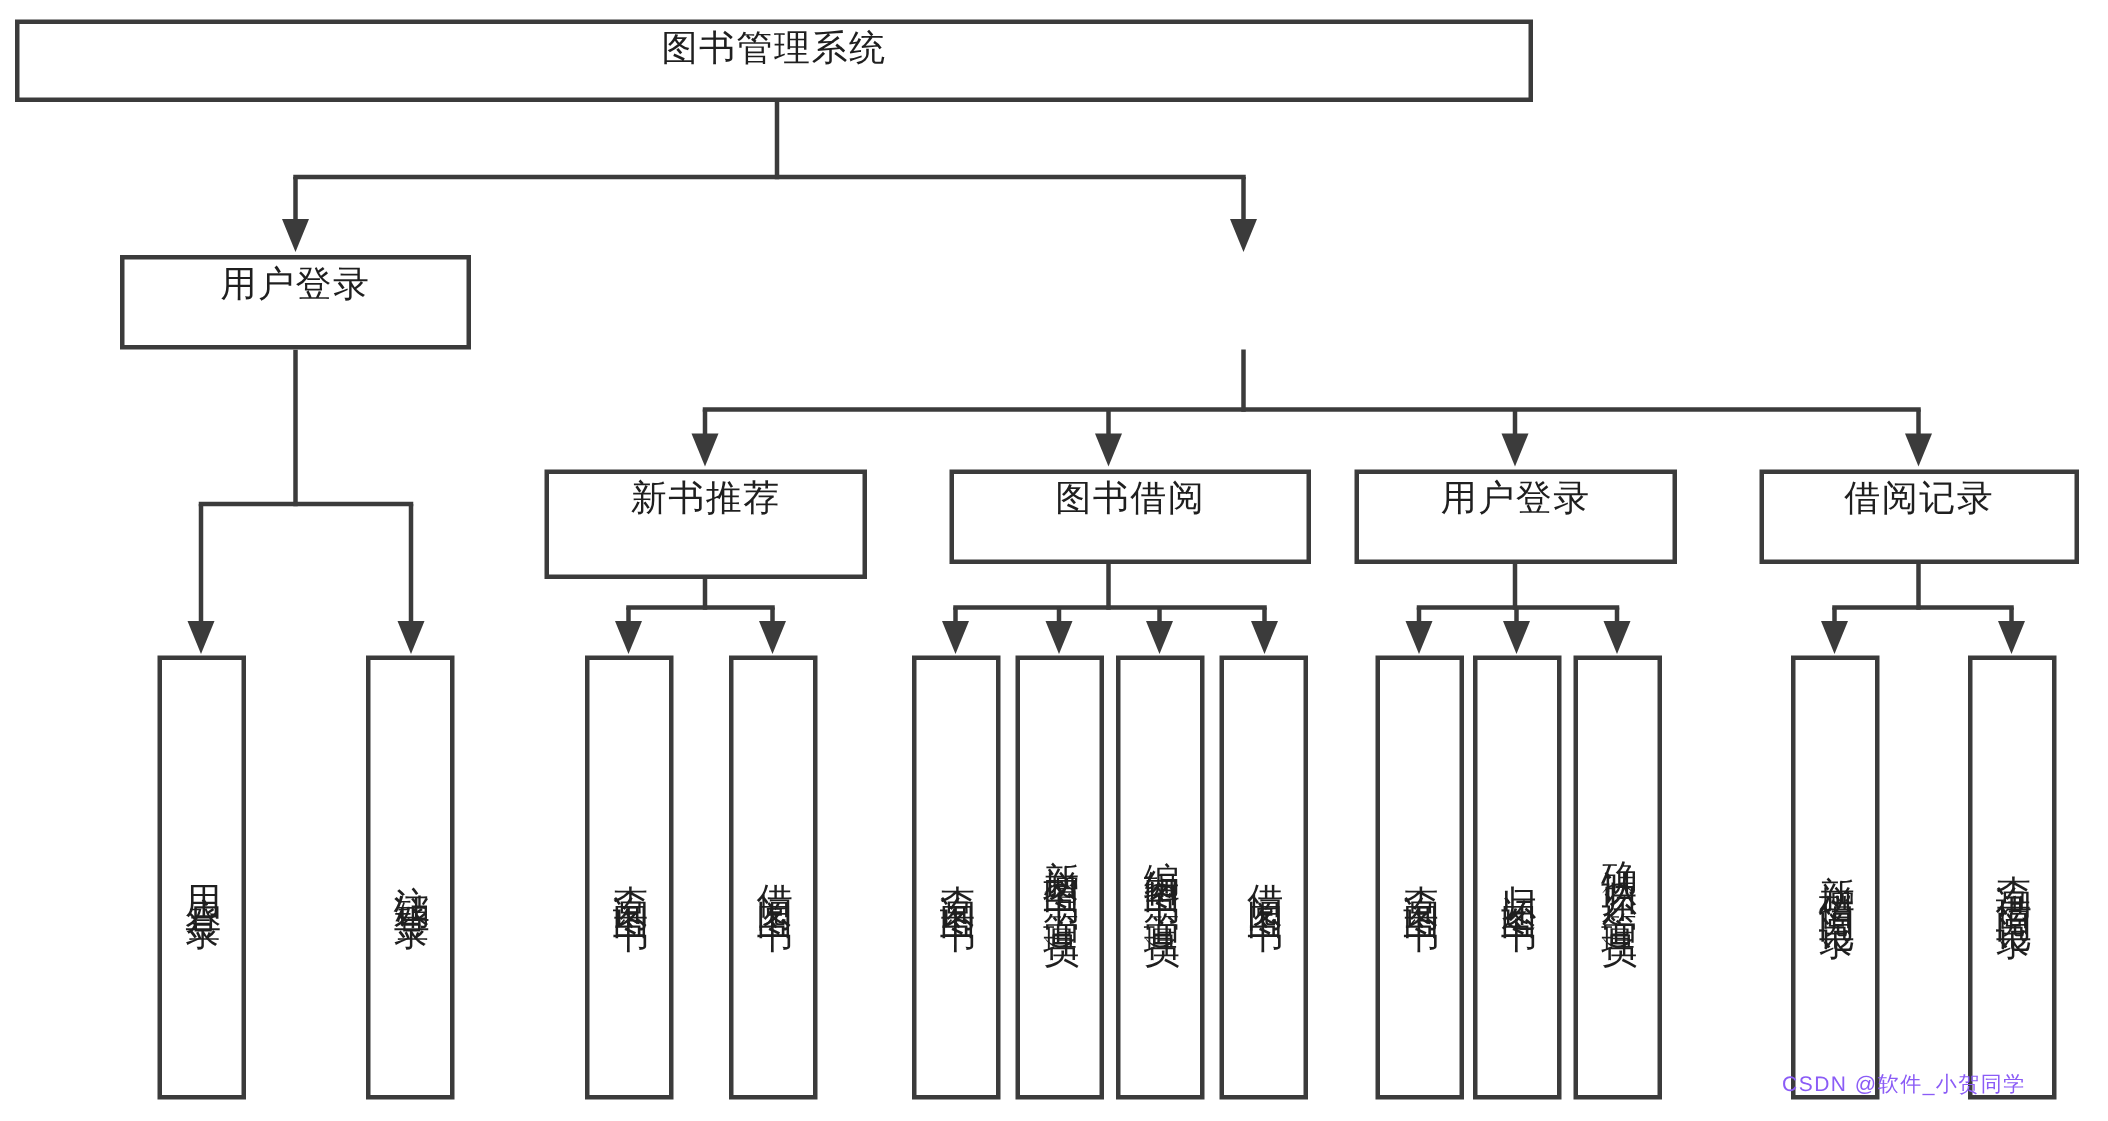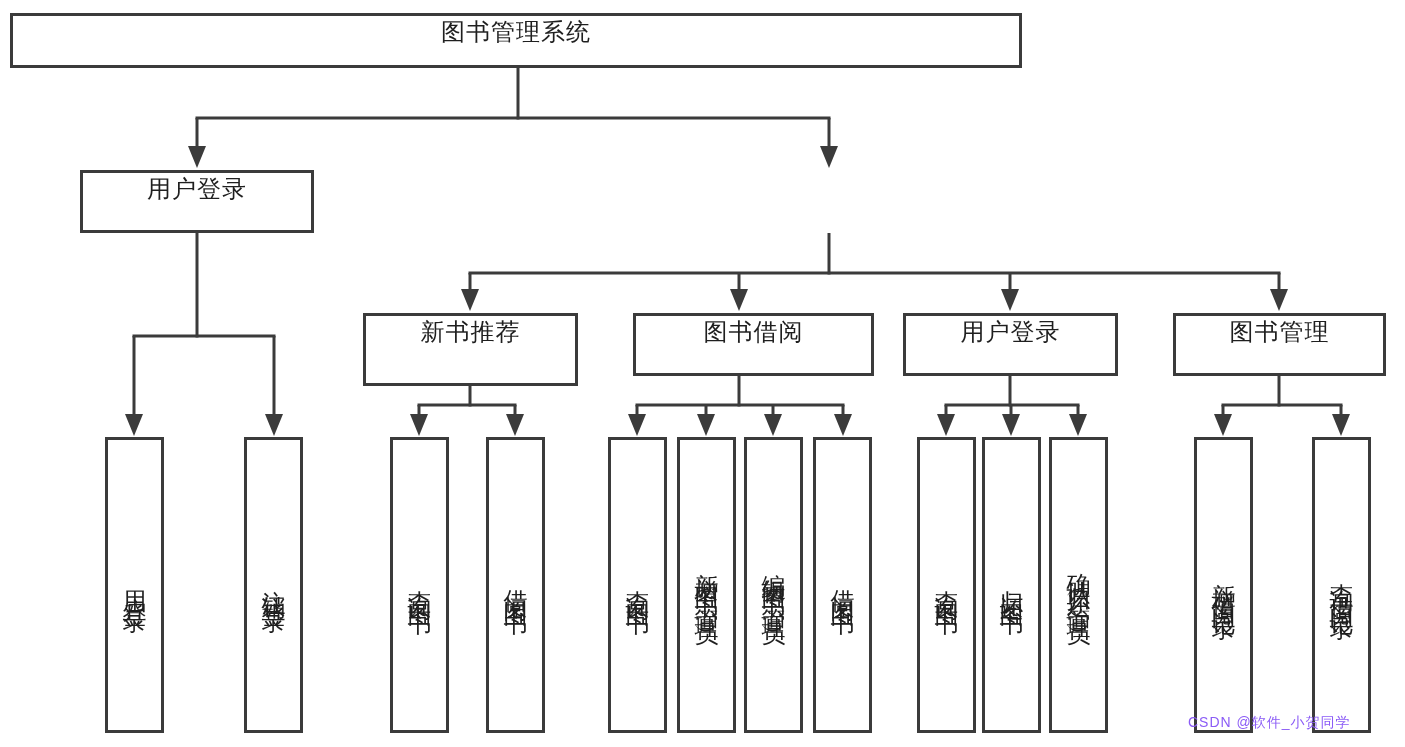--- a/index.html
+++ b/index.html
@@ -130,21 +130,21 @@
   <div class="node" style="left:363px;top:313px;width:215px;height:73px">
     <span>新书推荐</span>
   </div>
   <div class="node" style="left:633px;top:313px;width:241px;height:63px">
     <span>图书借阅</span>
   </div>
   <div class="node" style="left:903px;top:313px;width:215px;height:63px">
     <span>用户登录</span>
   </div>
   <div class="node" style="left:1173px;top:313px;width:213px;height:63px">
-    <span>图书管理</span>
+    <span>借阅记录</span>
   </div>
 
   <div class="leaf" style="left:105px;top:437px;width:59px;height:296px">
     <span>用户登录</span>
   </div>
   <div class="leaf" style="left:244px;top:437px;width:59px;height:296px">
     <span>注销登录</span>
   </div>
 
   <div class="leaf" style="left:390px;top:437px;width:59px;height:296px">

